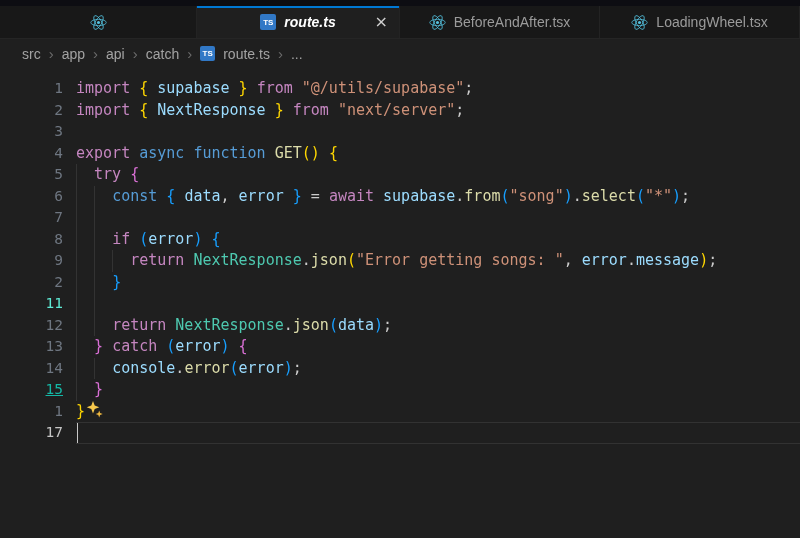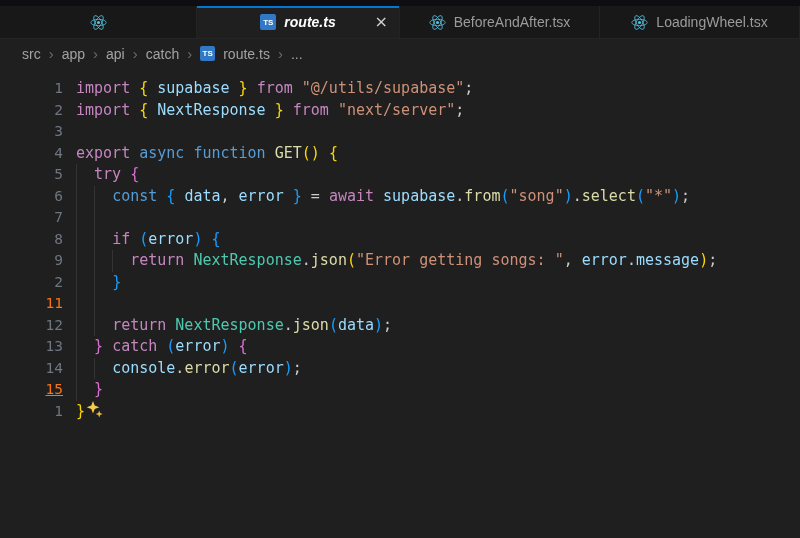--- a/index.html
+++ b/index.html
@@ -103,23 +103,24 @@
       <div class="line"><span class="gutter" style="color: rgb(110, 118, 129);">1</span><span class="code"><span style="color: rgb(197, 134, 192);">import</span><span style="color: rgb(204, 204, 204);"> </span><span style="color: rgb(255, 215, 0);">{</span><span style="color: rgb(204, 204, 204);"> </span><span style="color: rgb(156, 220, 254);">supabase</span><span style="color: rgb(204, 204, 204);"> </span><span style="color: rgb(255, 215, 0);">}</span><span style="color: rgb(204, 204, 204);"> </span><span style="color: rgb(197, 134, 192);">from</span><span style="color: rgb(204, 204, 204);"> </span><span style="color: rgb(206, 145, 120);">"@/utils/supabase"</span><span style="color: rgb(204, 204, 204);">;</span></span></div>
       <div class="line"><span class="gutter" style="color: rgb(110, 118, 129);">2</span><span class="code"><span style="color: rgb(197, 134, 192);">import</span><span style="color: rgb(204, 204, 204);"> </span><span style="color: rgb(255, 215, 0);">{</span><span style="color: rgb(204, 204, 204);"> </span><span style="color: rgb(156, 220, 254);">NextResponse</span><span style="color: rgb(204, 204, 204);"> </span><span style="color: rgb(255, 215, 0);">}</span><span style="color: rgb(204, 204, 204);"> </span><span style="color: rgb(197, 134, 192);">from</span><span style="color: rgb(204, 204, 204);"> </span><span style="color: rgb(206, 145, 120);">"next/server"</span><span style="color: rgb(204, 204, 204);">;</span></span></div>
       <div class="line"><span class="gutter" style="color: rgb(110, 118, 129);">3</span><span class="code"></span></div>
       <div class="line"><span class="gutter" style="color: rgb(110, 118, 129);">4</span><span class="code"><span style="color: rgb(197, 134, 192);">export</span><span style="color: rgb(204, 204, 204);"> </span><span style="color: rgb(86, 156, 214);">async</span><span style="color: rgb(204, 204, 204);"> </span><span style="color: rgb(86, 156, 214);">function</span><span style="color: rgb(204, 204, 204);"> </span><span style="color: rgb(220, 220, 170);">GET</span><span style="color: rgb(255, 215, 0);">()</span><span style="color: rgb(204, 204, 204);"> </span><span style="color: rgb(255, 215, 0);">{</span></span></div>
       <div class="line"><span class="gutter" style="color: rgb(110, 118, 129);">5</span><span class="code"><i class="guide" style="left: 0px;"></i><span style="color: rgb(204, 204, 204);">  </span><span style="color: rgb(197, 134, 192);">try</span><span style="color: rgb(204, 204, 204);"> </span><span style="color: rgb(218, 112, 214);">{</span></span></div>
       <div class="line"><span class="gutter" style="color: rgb(110, 118, 129);">6</span><span class="code"><i class="guide" style="left: 0px;"></i><i class="guide" style="left: 18.0468px;"></i><span style="color: rgb(204, 204, 204);">    </span><span style="color: rgb(86, 156, 214);">const</span><span style="color: rgb(204, 204, 204);"> </span><span style="color: rgb(23, 159, 255);">{</span><span style="color: rgb(204, 204, 204);"> </span><span style="color: rgb(156, 220, 254);">data</span><span style="color: rgb(204, 204, 204);">, </span><span style="color: rgb(156, 220, 254);">error</span><span style="color: rgb(204, 204, 204);"> </span><span style="color: rgb(23, 159, 255);">}</span><span style="color: rgb(204, 204, 204);"> = </span><span style="color: rgb(197, 134, 192);">await</span><span style="color: rgb(204, 204, 204);"> </span><span style="color: rgb(156, 220, 254);">supabase</span><span style="color: rgb(204, 204, 204);">.</span><span style="color: rgb(220, 220, 170);">from</span><span style="color: rgb(23, 159, 255);">(</span><span style="color: rgb(206, 145, 120);">"song"</span><span style="color: rgb(23, 159, 255);">)</span><span style="color: rgb(204, 204, 204);">.</span><span style="color: rgb(220, 220, 170);">select</span><span style="color: rgb(23, 159, 255);">(</span><span style="color: rgb(206, 145, 120);">"*"</span><span style="color: rgb(23, 159, 255);">)</span><span style="color: rgb(204, 204, 204);">;</span></span></div>
       <div class="line"><span class="gutter" style="color: rgb(110, 118, 129);">7</span><span class="code"><i class="guide" style="left: 0px;"></i><i class="guide" style="left: 18.0468px;"></i></span></div>
       <div class="line"><span class="gutter" style="color: rgb(110, 118, 129);">8</span><span class="code"><i class="guide" style="left: 0px;"></i><i class="guide" style="left: 18.0468px;"></i><span style="color: rgb(204, 204, 204);">    </span><span style="color: rgb(197, 134, 192);">if</span><span style="color: rgb(204, 204, 204);"> </span><span style="color: rgb(23, 159, 255);">(</span><span style="color: rgb(156, 220, 254);">error</span><span style="color: rgb(23, 159, 255);">)</span><span style="color: rgb(204, 204, 204);"> </span><span style="color: rgb(23, 159, 255);">{</span></span></div>
       <div class="line"><span class="gutter" style="color: rgb(110, 118, 129);">9</span><span class="code"><i class="guide" style="left: 0px;"></i><i class="guide" style="left: 18.0468px;"></i><i class="guide" style="left: 36.0936px;"></i><span style="color: rgb(204, 204, 204);">      </span><span style="color: rgb(197, 134, 192);">return</span><span style="color: rgb(204, 204, 204);"> </span><span style="color: rgb(78, 201, 176);">NextResponse</span><span style="color: rgb(204, 204, 204);">.</span><span style="color: rgb(220, 220, 170);">json</span><span style="color: rgb(255, 215, 0);">(</span><span style="color: rgb(206, 145, 120);">"Error getting songs: "</span><span style="color: rgb(204, 204, 204);">, </span><span style="color: rgb(156, 220, 254);">error</span><span style="color: rgb(204, 204, 204);">.</span><span style="color: rgb(156, 220, 254);">message</span><span style="color: rgb(255, 215, 0);">)</span><span style="color: rgb(204, 204, 204);">;</span></span></div>
       <div class="line"><span class="gutter" style="color: rgb(110, 118, 129);">2</span><span class="code"><i class="guide" style="left: 0px;"></i><i class="guide" style="left: 18.0468px;"></i><span style="color: rgb(204, 204, 204);">    </span><span style="color: rgb(23, 159, 255);">}</span></span></div>
-      <div class="line"><span class="gutter" style="color: #f97316;">11</span><span class="code"><i class="guide" style="left: 0px;"></i><i class="guide" style="left: 18.0468px;"></i></span></div>
+      <div class="line"><span class="gutter" style="color: #5eead4;">11</span><span class="code"><i class="guide" style="left: 0px;"></i><i class="guide" style="left: 18.0468px;"></i></span></div>
       <div class="line"><span class="gutter" style="color: rgb(110, 118, 129);">12</span><span class="code"><i class="guide" style="left: 0px;"></i><i class="guide" style="left: 18.0468px;"></i><span style="color: rgb(204, 204, 204);">    </span><span style="color: rgb(197, 134, 192);">return</span><span style="color: rgb(204, 204, 204);"> </span><span style="color: rgb(78, 201, 176);">NextResponse</span><span style="color: rgb(204, 204, 204);">.</span><span style="color: rgb(220, 220, 170);">json</span><span style="color: rgb(23, 159, 255);">(</span><span style="color: rgb(156, 220, 254);">data</span><span style="color: rgb(23, 159, 255);">)</span><span style="color: rgb(204, 204, 204);">;</span></span></div>
       <div class="line"><span class="gutter" style="color: rgb(110, 118, 129);">13</span><span class="code"><i class="guide" style="left: 0px;"></i><span style="color: rgb(204, 204, 204);">  </span><span style="color: rgb(218, 112, 214);">}</span><span style="color: rgb(204, 204, 204);"> </span><span style="color: rgb(197, 134, 192);">catch</span><span style="color: rgb(204, 204, 204);"> </span><span style="color: rgb(23, 159, 255);">(</span><span style="color: rgb(156, 220, 254);">error</span><span style="color: rgb(23, 159, 255);">)</span><span style="color: rgb(204, 204, 204);"> </span><span style="color: rgb(218, 112, 214);">{</span></span></div>
       <div class="line"><span class="gutter" style="color: rgb(110, 118, 129);">14</span><span class="code"><i class="guide" style="left: 0px;"></i><i class="guide" style="left: 18.0468px;"></i><span style="color: rgb(204, 204, 204);">    </span><span style="color: rgb(156, 220, 254);">console</span><span style="color: rgb(204, 204, 204);">.</span><span style="color: rgb(220, 220, 170);">error</span><span style="color: rgb(23, 159, 255);">(</span><span style="color: rgb(156, 220, 254);">error</span><span style="color: rgb(23, 159, 255);">)</span><span style="color: rgb(204, 204, 204);">;</span></span></div>
-      <div class="line"><span class="gutter" style="color: #f97316; text-decoration: underline;">15</span><span class="code"><i class="guide" style="left: 0px;"></i><span style="color: rgb(204, 204, 204);">  </span><span style="color: rgb(218, 112, 214);">}</span></span></div>
+      <div class="line"><span class="gutter" style="color: #14b8a6; text-decoration: underline;">15</span><span class="code"><i class="guide" style="left: 0px;"></i><span style="color: rgb(204, 204, 204);">  </span><span style="color: rgb(218, 112, 214);">}</span></span></div>
       <div class="line"><span class="gutter" style="color: rgb(110, 118, 129);">1</span><span class="code"><span style="color: rgb(255, 215, 0);">}</span><svg class="sparkle" width="18" height="17" viewBox="0 0 18 17">
             <path d="M7 0 L8.7 4.6 L13.3 6.3 L8.7 8 L7 12.6 L5.3 8 L0.7 6.3 L5.3 4.6 Z" fill="#f6c84c"></path>
             <path d="M13.2 9.5 L14.1 12.1 L16.7 13 L14.1 13.9 L13.2 16.5 L12.3 13.9 L9.7 13 L12.3 12.1 Z" fill="#eeb73f"></path>
           </svg></span></div>
+      <div class="line current"><span class="gutter" style="color: rgb(198, 198, 198);">17</span><span class="code"><span class="cursor"></span></span></div>
     </div>
 </div>
 
 </body></html>

